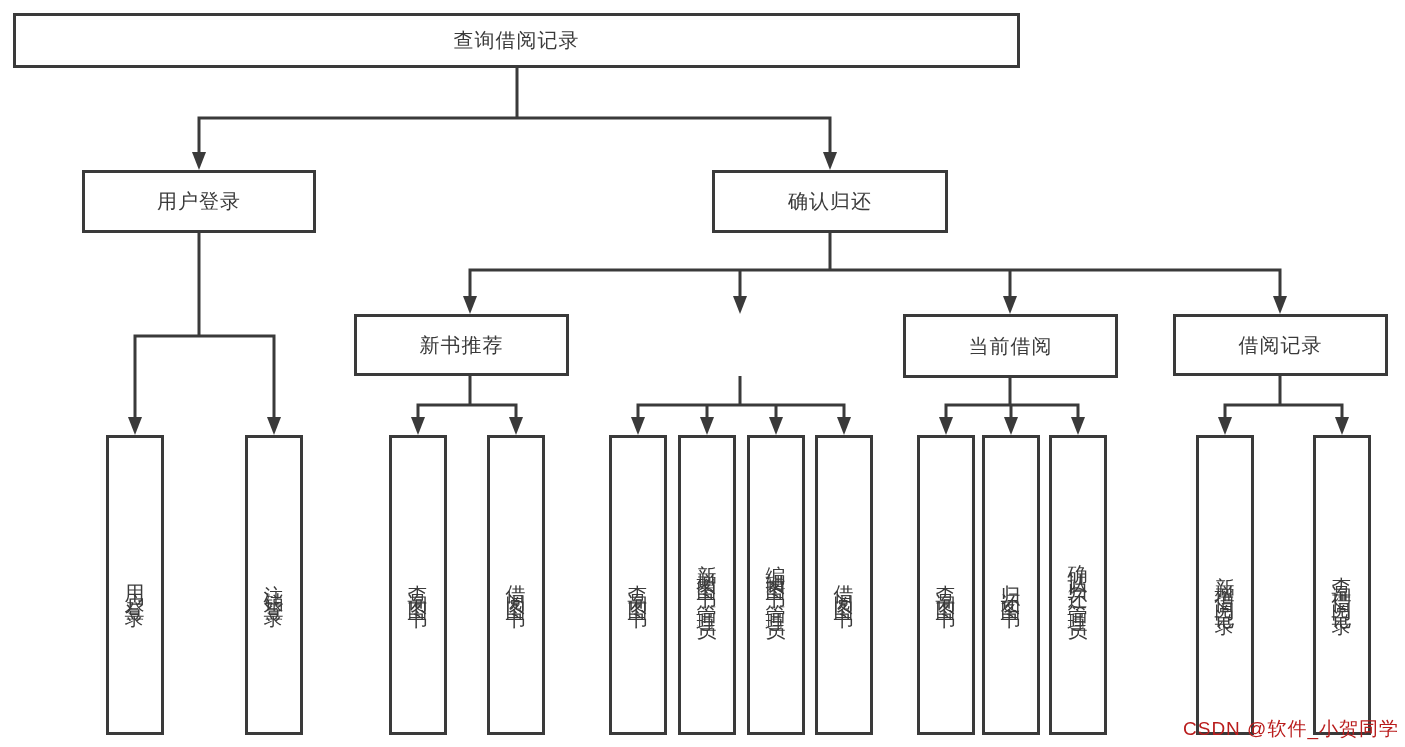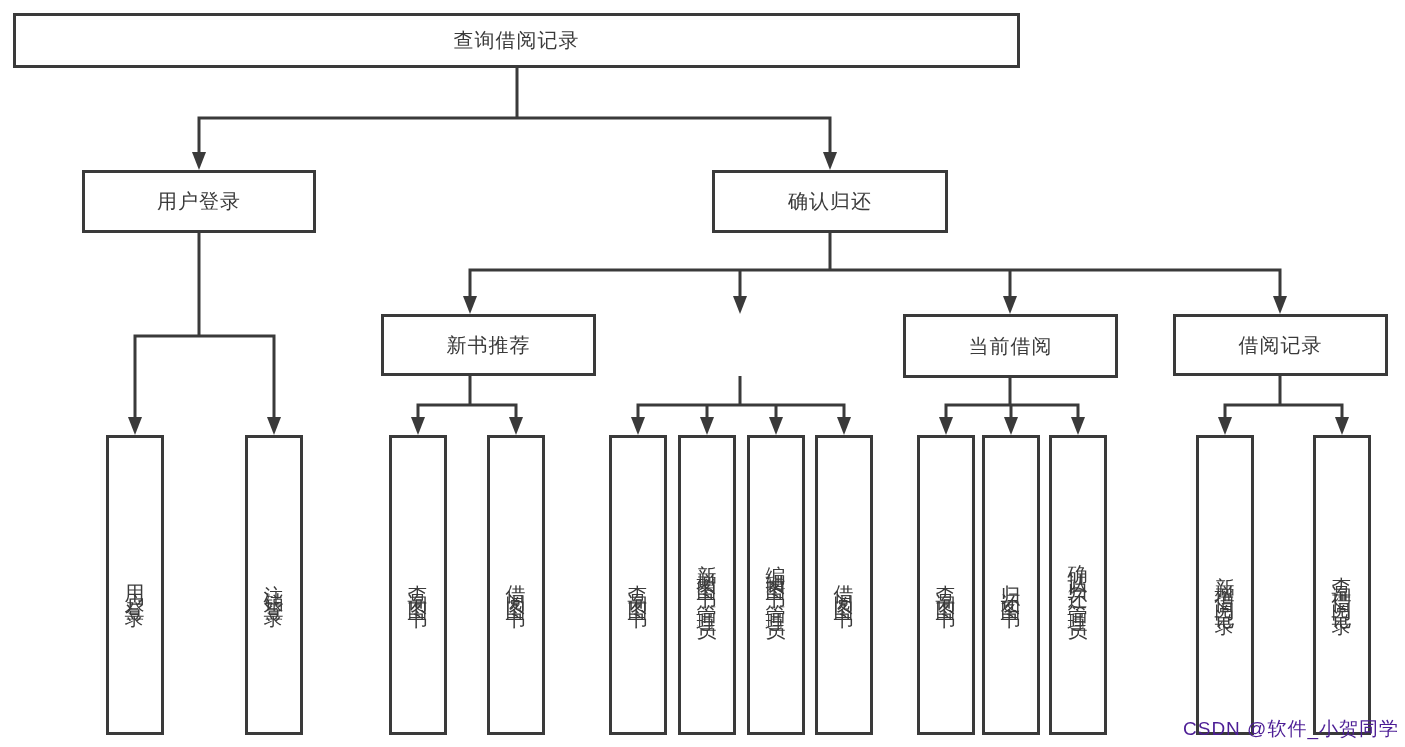--- a/index.html
+++ b/index.html
@@ -29,21 +29,21 @@
     text-orientation:mixed;
     letter-spacing:8px;
     font-size:20px;
     line-height:1;
   }
   svg.connectors{position:absolute;left:0;top:0;z-index:1;}
   .watermark{
     position:absolute;
     left:1183px;top:716px;
     font-size:19px;
-    color:#4c1d95;
+    color:#b91c1c;
     letter-spacing:1px;
     white-space:nowrap;
     z-index:5;
   }
 </style>
 </head>
 <body>
 
 <div id="canvas">
 
@@ -85,21 +85,21 @@
       <polygon points="1218,417 1232,417 1225,435"></polygon>
       <polygon points="1335,417 1349,417 1342,435"></polygon>
     </g>
   </svg>
 
   <div class="box" style="left:13px;top:13px;width:1007px;height:55px">查询借阅记录</div>
 
   <div class="box" style="left:82px;top:170px;width:234px;height:63px">用户登录</div>
   <div class="box" style="left:712px;top:170px;width:236px;height:63px">确认归还</div>
 
-  <div class="box" style="left:381px;top:314px;width:215px;height:62px">新书推荐</div>
+  <div class="box" style="left:354px;top:314px;width:215px;height:62px">新书推荐</div>
   <div class="box" style="left:903px;top:314px;width:215px;height:64px">当前借阅</div>
   <div class="box" style="left:1173px;top:314px;width:215px;height:62px">借阅记录</div>
 
   <div class="box leaf" style="left:106px;top:435px;width:58px;height:300px">用户登录</div>
   <div class="box leaf" style="left:245px;top:435px;width:58px;height:300px">注销登录</div>
 
   <div class="box leaf" style="left:389px;top:435px;width:58px;height:300px">查询图书</div>
   <div class="box leaf" style="left:487px;top:435px;width:58px;height:300px">借阅图书</div>
 
   <div class="box leaf" style="left:609px;top:435px;width:58px;height:300px">查询图书</div>

